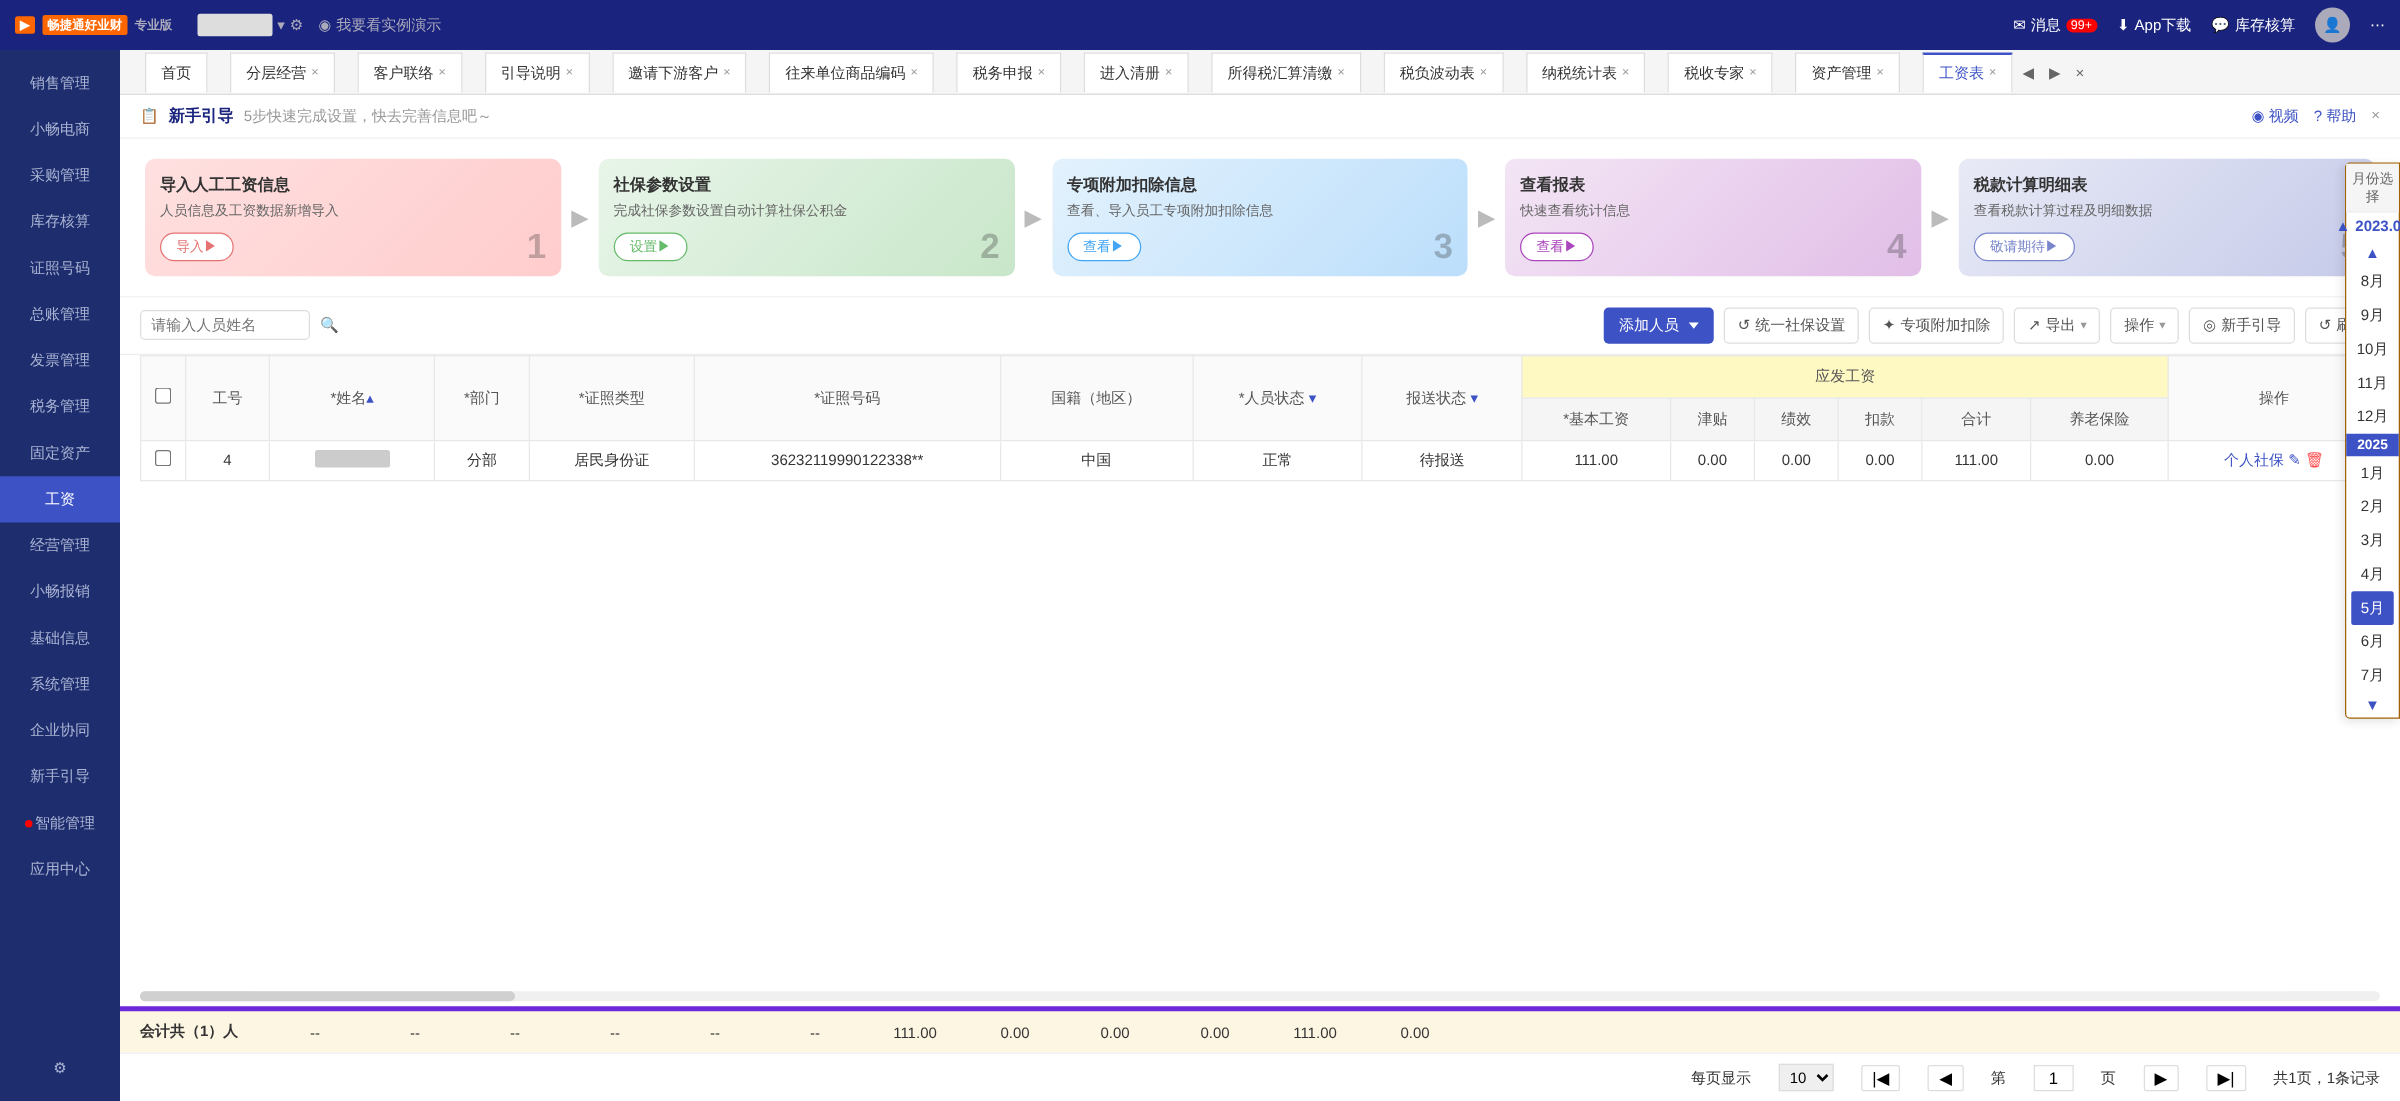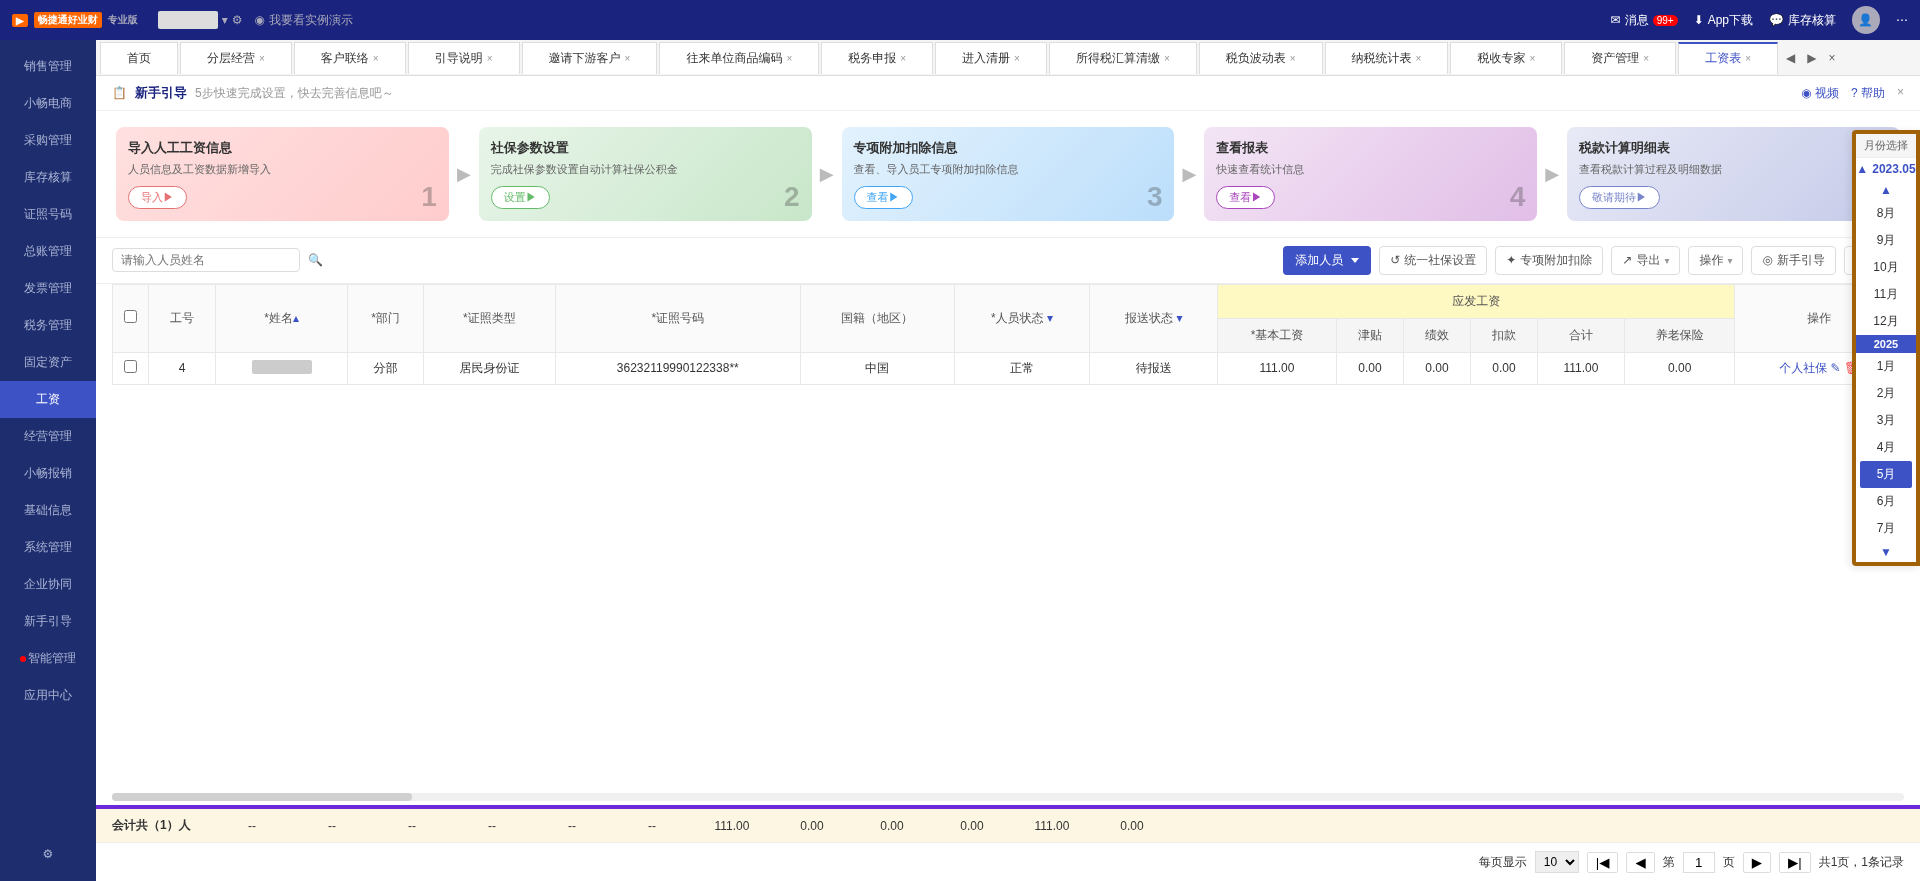--- a/index.html
+++ b/index.html
@@ -23,21 +23,21 @@
     .sidebar-item { width: 100%; text-align: center; padding: 10px 4px; color: #aab4d4; font-size: 12px; cursor: pointer; }
     .sidebar-item.active { background: #3d52c5; color: white; }
     .sidebar-dot { width: 6px; height: 6px; background: red; border-radius: 50%; display: inline-block; margin-right: 2px; }
     .sidebar-bottom { margin-top: auto; padding: 10px 0; }
 
     
     .content-area { flex: 1; display: flex; flex-direction: column; overflow: hidden; background: #fff; }
 
     
     .tab-bar { display: flex; align-items: center; height: 36px; background: #f5f5f5; border-bottom: 1px solid #ddd; padding: 0 4px; flex-shrink: 0; overflow: hidden; }
-    .tab-item { display: flex; align-items: center; padding: 0 26px; height: 32px; background: #fff; border: 1px solid #ddd; border-bottom: none; margin-right: 2px; cursor: pointer; font-size: 12px; white-space: nowrap; gap: 4px; }
+    .tab-item { display: flex; align-items: center; padding: 0 12px; height: 32px; background: #fff; border: 1px solid #ddd; border-bottom: none; margin-right: 2px; cursor: pointer; font-size: 12px; white-space: nowrap; gap: 4px; margin-left: 16px; }
     .tab-item.active { background: #fff; border-top: 2px solid #3d52c5; color: #3d52c5; }
     .tab-item .close-icon { color: #999; font-size: 10px; cursor: pointer; }
     .tab-nav-btn { padding: 0 6px; cursor: pointer; color: #666; }
 
     
     .guide-banner { background: #fff; border-bottom: 1px solid #eee; padding: 8px 16px; display: flex; align-items: center; gap: 8px; flex-shrink: 0; }
     .guide-banner-title { color: #1a237e; font-weight: bold; font-size: 13px; }
     .guide-banner-sub { color: #999; font-size: 12px; }
     .guide-banner-right { margin-left: auto; display: flex; gap: 12px; color: #3d52c5; font-size: 12px; cursor: pointer; }
 
@@ -55,52 +55,52 @@
     .step-btn { display: inline-block; margin-top: 8px; padding: 3px 12px; border-radius: 12px; font-size: 11px; cursor: pointer; border: 1px solid; }
     .step-btn.red { border-color: #e57373; color: #e57373; background: white; }
     .step-btn.green { border-color: #66bb6a; color: #66bb6a; background: white; }
     .step-btn.blue { border-color: #42a5f5; color: #42a5f5; background: white; }
     .step-btn.purple { border-color: #ab47bc; color: #ab47bc; background: white; }
     .step-btn.indigo { border-color: #7986cb; color: #7986cb; background: white; }
     .step-arrow { display: flex; align-items: center; padding: 0 4px; color: #bbb; font-size: 18px; }
 
     
     .toolbar { display: flex; align-items: center; padding: 8px 16px; background: #fff; border-bottom: 1px solid #eee; gap: 8px; flex-shrink: 0; }
-    .search-input { border: 1px solid #ddd; border-radius: 4px; padding: 4px 8px; width: 188px; font-size: 12px; }
+    .search-input { border: 1px solid #ddd; border-radius: 4px; padding: 4px 8px; width: 136px; font-size: 12px; }
     .search-icon-btn { cursor: pointer; color: #999; }
     .toolbar-right { margin-left: auto; display: flex; align-items: center; gap: 8px; }
     .btn-primary { background: #3d52c5; color: white; border: none; border-radius: 4px; padding: 6px 12px; font-size: 12px; cursor: pointer; display: flex; align-items: center; gap: 4px; }
     .btn-outline { border: 1px solid #ddd; background: white; border-radius: 4px; padding: 5px 10px; font-size: 12px; cursor: pointer; display: flex; align-items: center; gap: 4px; color: #555; }
 
     
     .table-container { flex: 1; overflow: auto; padding: 0 16px; }
     table { width: 100%; border-collapse: collapse; font-size: 12px; }
     thead tr { background: #f5f5f5; }
     th { padding: 8px 6px; text-align: center; border: 1px solid #e8e8e8; font-weight: normal; color: #555; white-space: nowrap; }
     td { padding: 7px 6px; text-align: center; border: 1px solid #e8e8e8; color: #333; }
     .th-group { background: #fafafa; }
     .name-blur { background: #ccc; width: 60px; height: 14px; display: inline-block; border-radius: 2px; }
 
     
     .table-footer { background: #fdf6e3; border-top: 4px solid #6d28d9; padding: 8px 16px; display: flex; align-items: center; font-size: 12px; flex-shrink: 0; }
     .footer-cells { display: flex; gap: 0; flex: 1; }
     .footer-cell { min-width: 80px; text-align: center; padding: 0 6px; }
 
     
-    .pagination-bar { display: flex; align-items: center; justify-content: flex-end; padding: 8px 16px; background: #fff; border-top: 1px solid #eee; gap: 8px; font-size: 12px; flex-shrink: 0; }
+    .pagination-bar { display: flex; align-items: center; justify-content: flex-end; padding: 8px 16px; background: #fff; border-top: 1px solid #eee; gap: 22px; font-size: 12px; flex-shrink: 0; }
     .page-btn { border: 1px solid #ddd; background: white; padding: 2px 8px; cursor: pointer; border-radius: 2px; }
     .page-input { border: 1px solid #ddd; width: 32px; text-align: center; padding: 2px; }
 
     
     .scroll-bar-container { padding: 4px 16px; background: #fff; flex-shrink: 0; }
     .scroll-track { height: 8px; background: #f0f0f0; border-radius: 4px; }
     .scroll-thumb { height: 8px; width: 300px; background: #d0d0d0; border-radius: 4px; }
 
     
-    .month-panel { position: fixed; right: 0; top: 130px; width: 68px; background: white; border: 4px solid #a16207; border-radius: 4px 0 0 4px; z-index: 100; box-shadow: -2px 2px 8px rgba(0,0,0,0.1); }
+    .month-panel { position: fixed; right: 0; top: 130px; width: 44px; background: white; border: 1px solid #a16207; border-radius: 4px 0 0 4px; z-index: 100; box-shadow: -2px 2px 8px rgba(0,0,0,0.1); }
     .month-panel-title { background: #f5f5f5; text-align: center; padding: 4px; font-size: 11px; color: #666; border-bottom: 1px solid #eee; }
     .month-panel-year { text-align: center; padding: 4px; font-size: 12px; font-weight: bold; color: #3d52c5; display: flex; align-items: center; justify-content: center; gap: 4px; }
     .month-item { text-align: center; padding: 5px 0; font-size: 12px; cursor: pointer; color: #333; }
     .month-item.active { background: #3d52c5; color: white; border-radius: 2px; margin: 0 4px; }
     .month-nav { display: flex; justify-content: center; padding: 3px 0; cursor: pointer; color: #3d52c5; }
 
     
     .dropdown-arrow { font-size: 10px; color: #999; }
     .caret { display: inline-block; width: 0; height: 0; border-left: 4px solid transparent; border-right: 4px solid transparent; border-top: 5px solid #fff; margin-left: 4px; vertical-align: middle; }
   </style>

